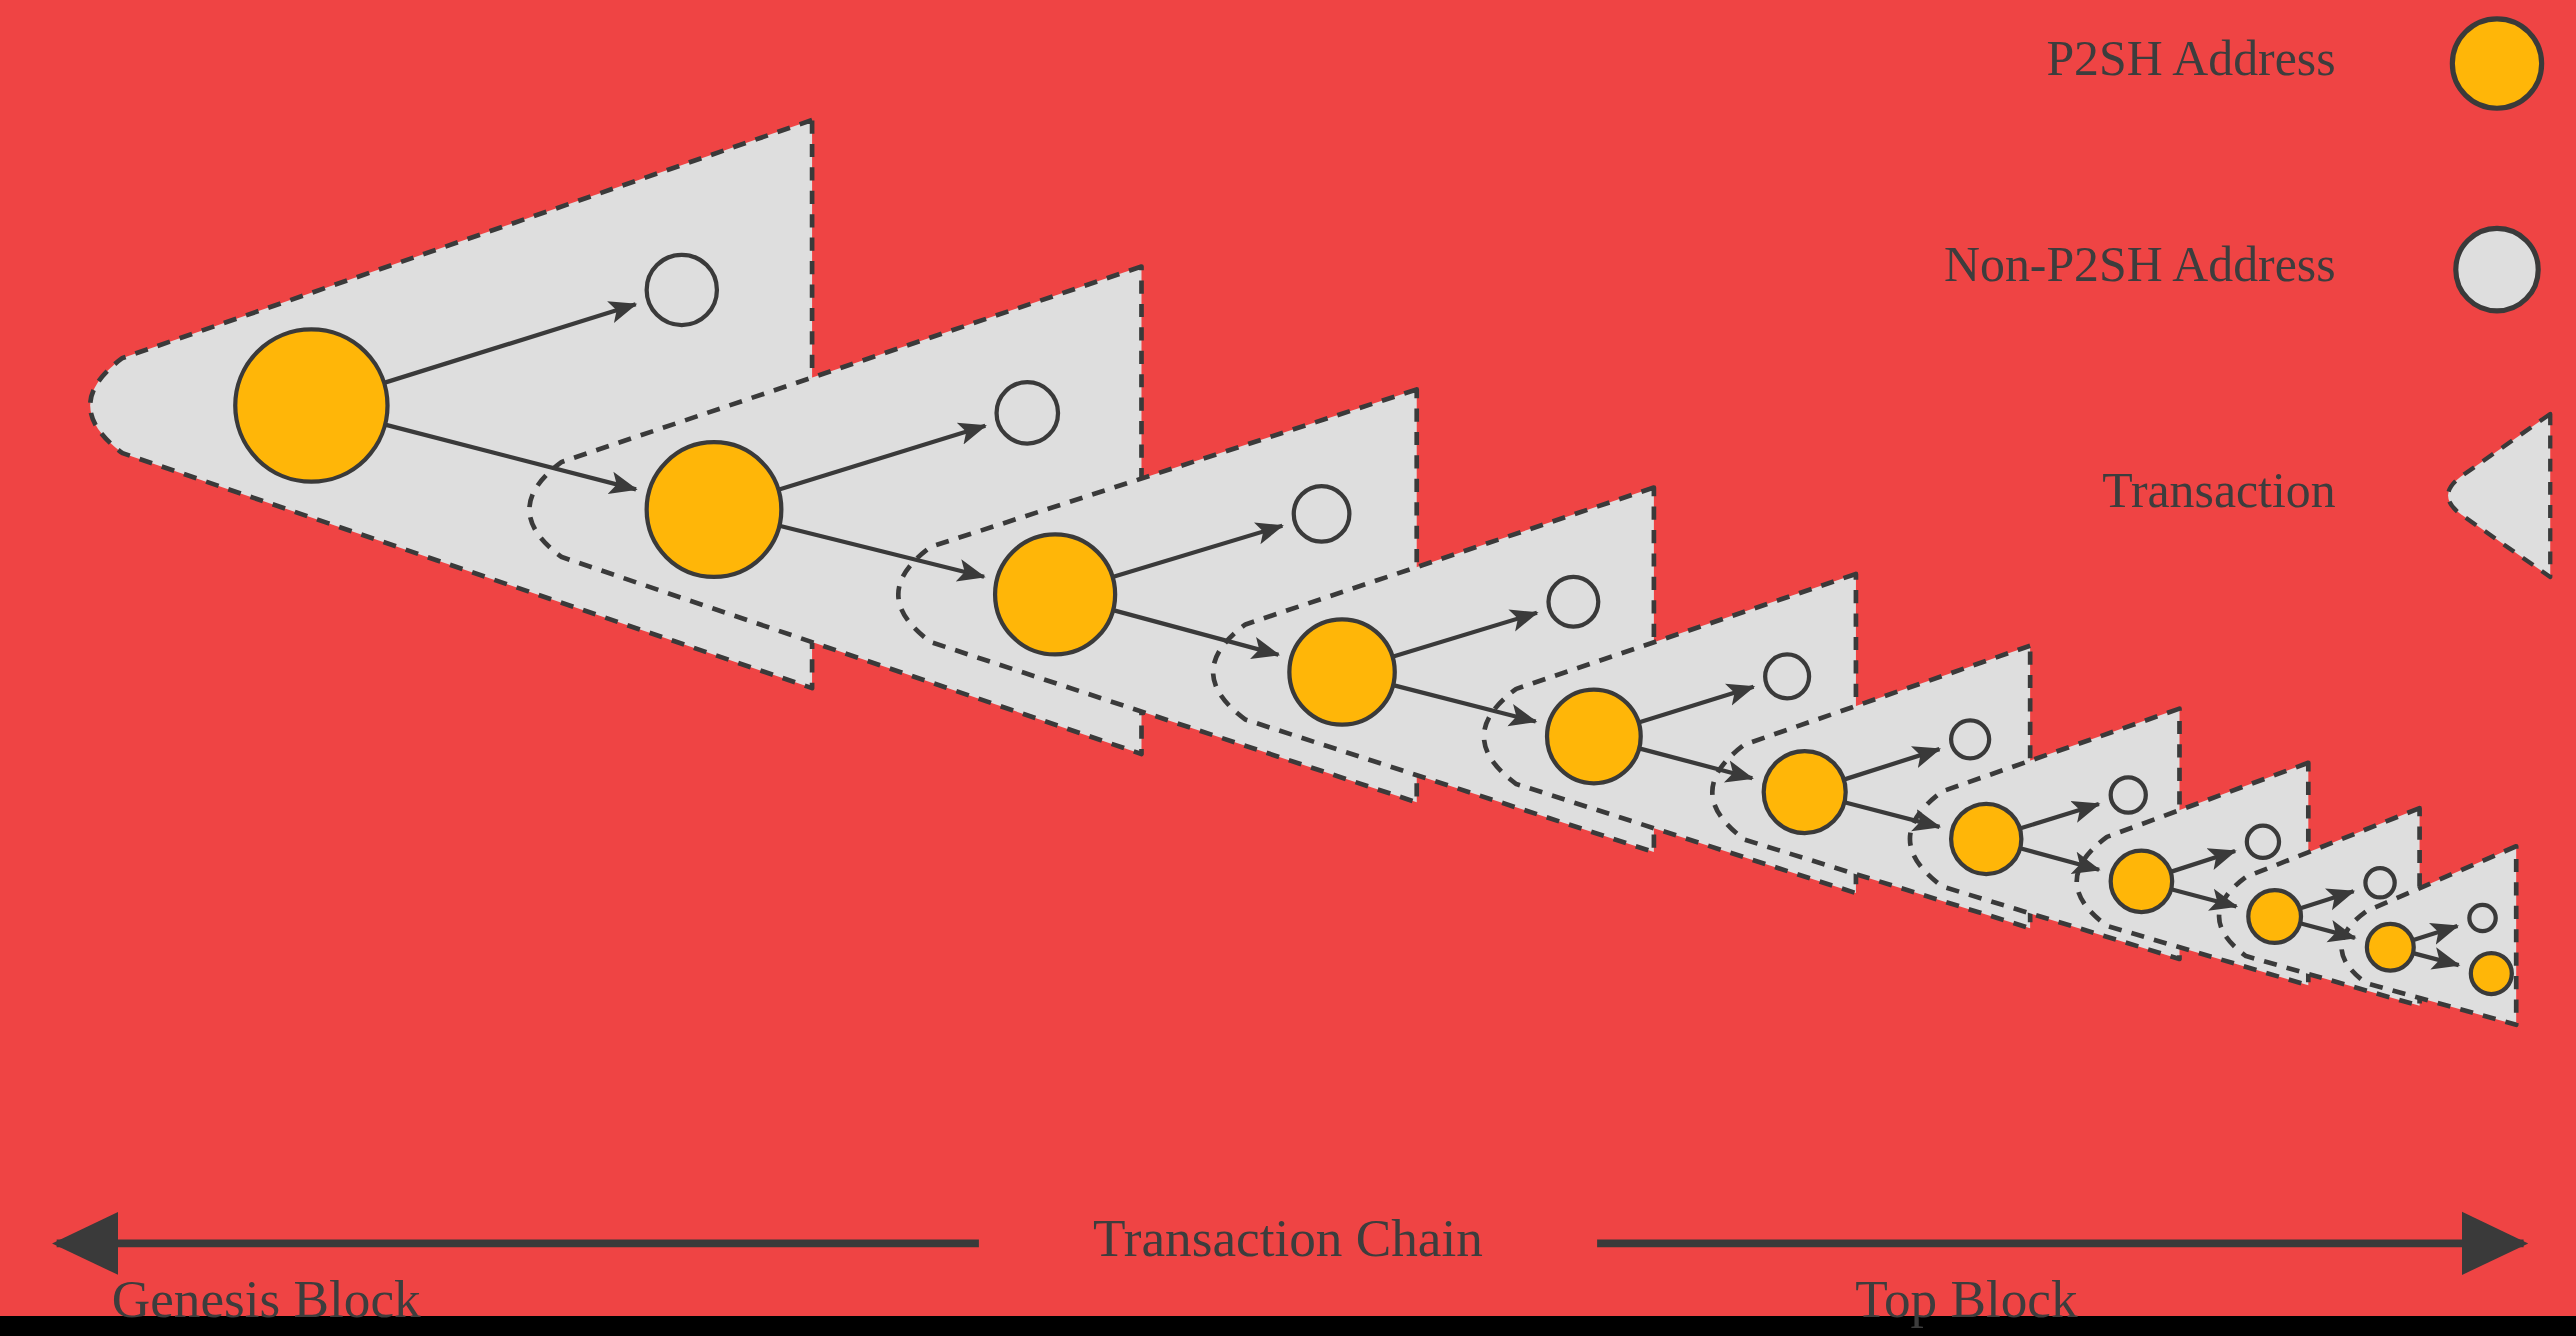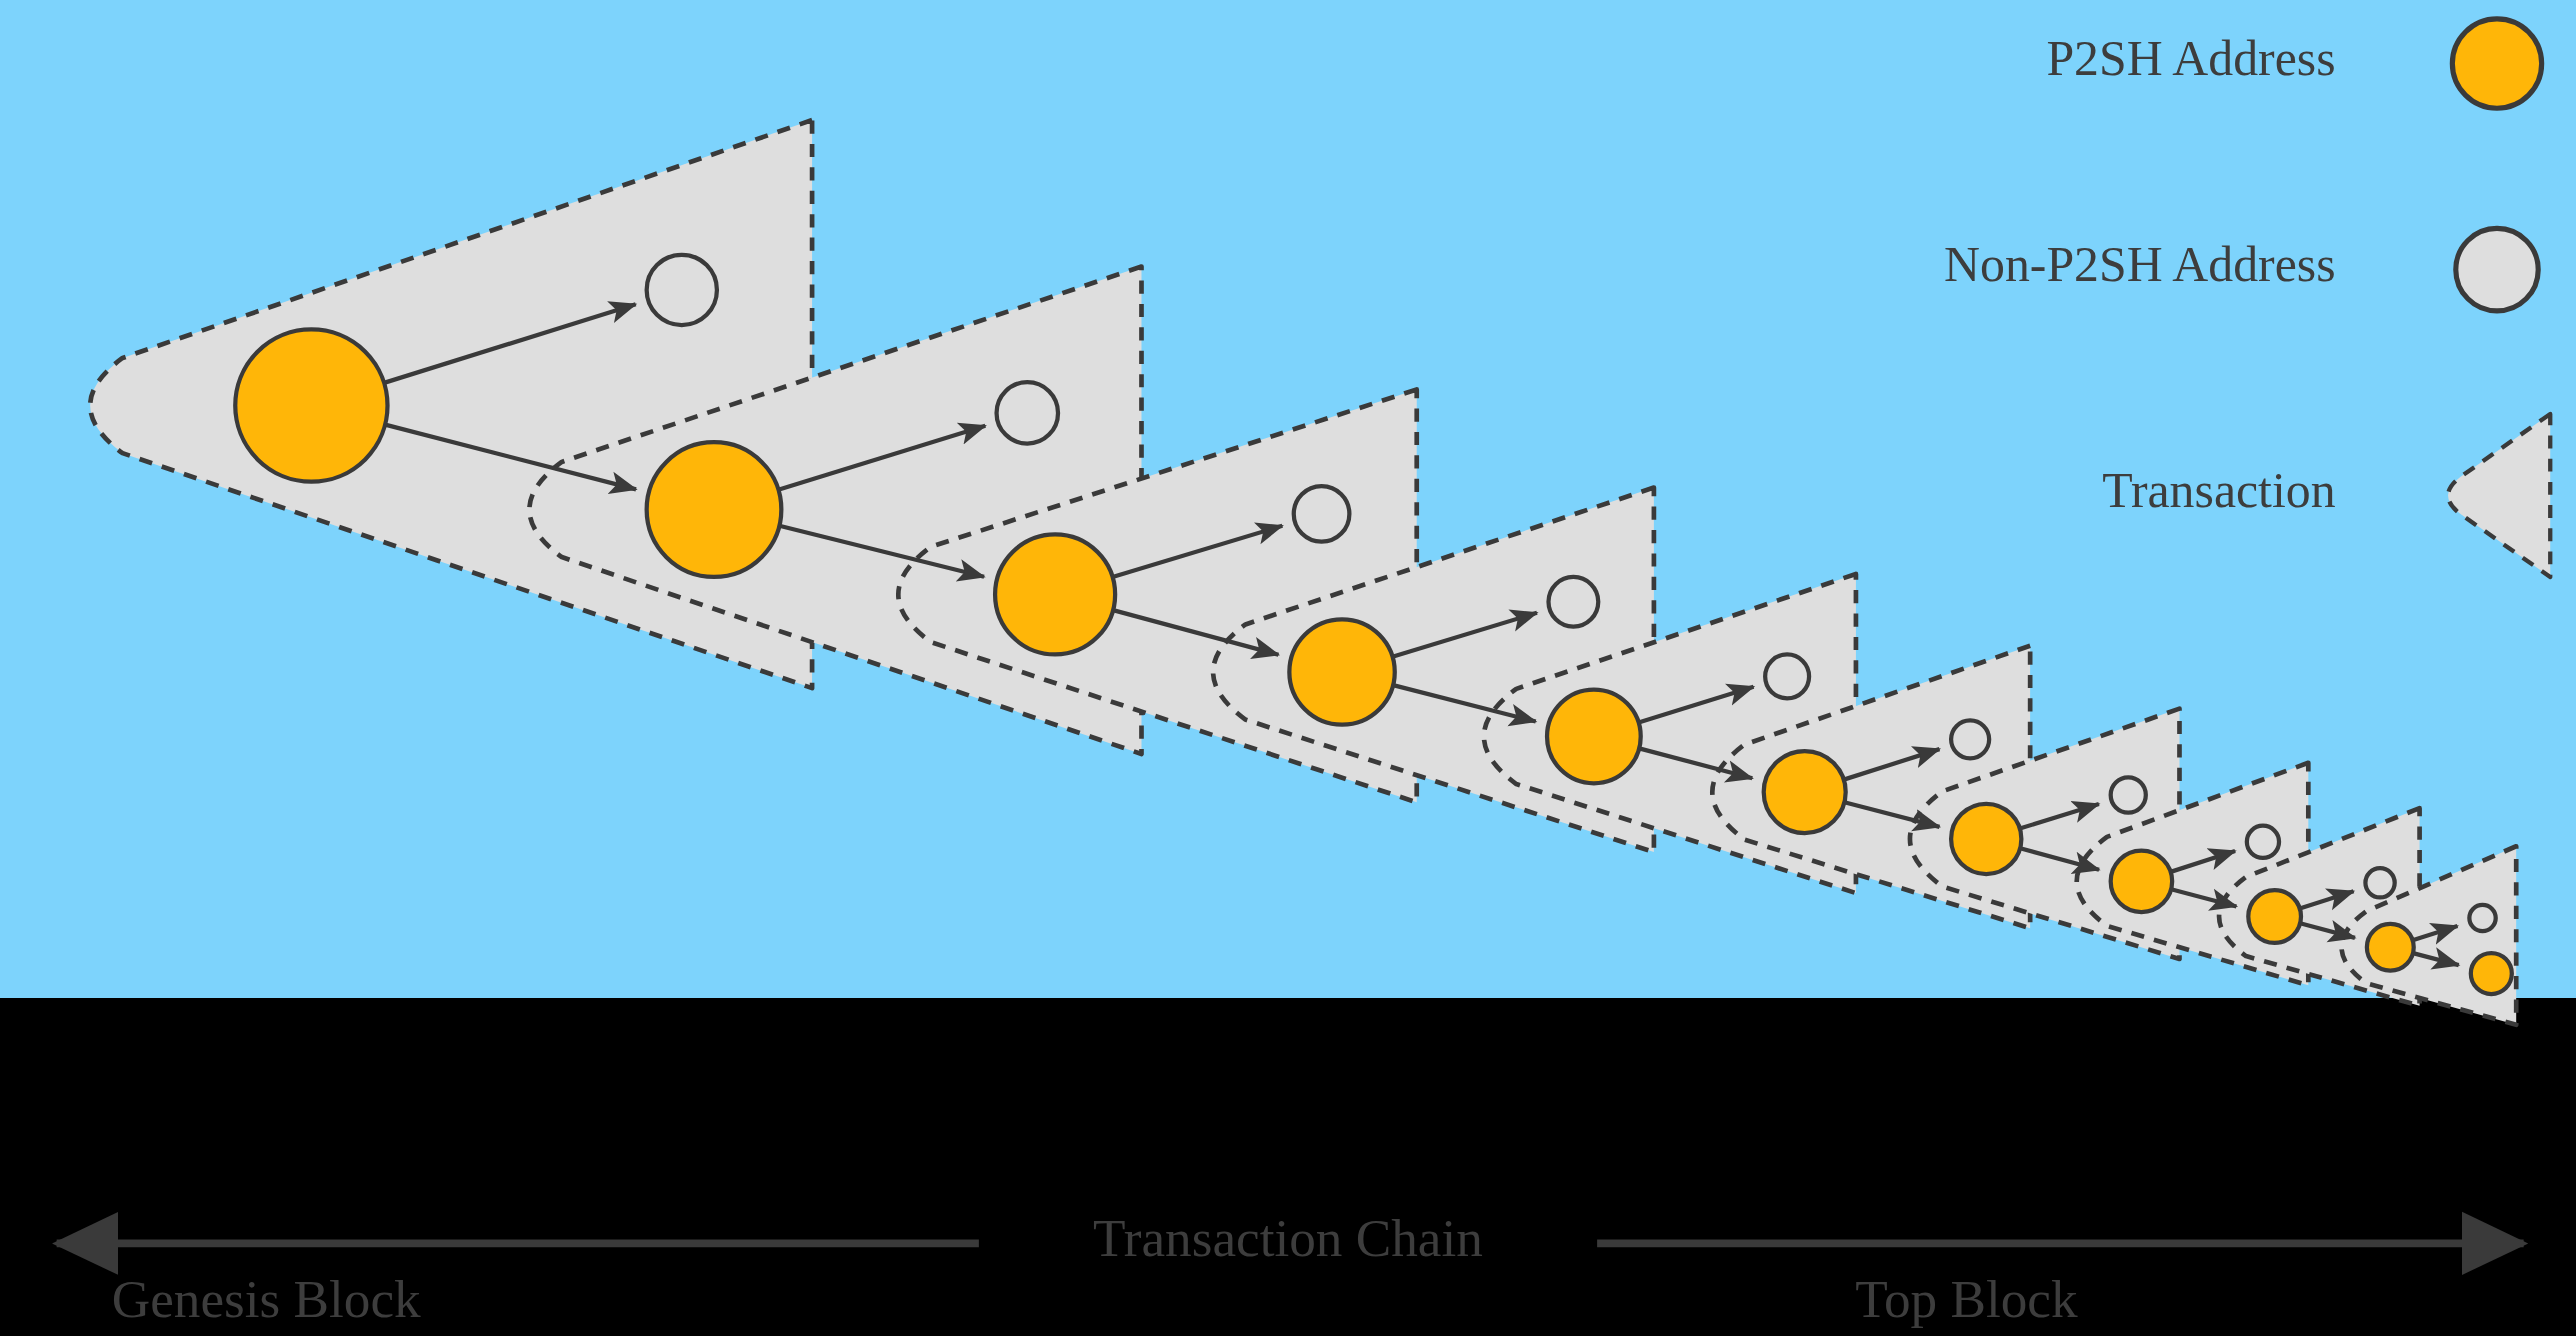--- a/index.html
+++ b/index.html
@@ -10,22 +10,22 @@
   }
   body {
     width: 2576px;
     height: 1337px;
     overflow: hidden;
     font-family: "Liberation Serif", "DejaVu Serif", serif;
   }
   #root {
     position: relative;
     width: 2576px;
-    height: 998px;
-    background: #7dd3fc;
+    height: 1316px;
+    background: #ef4444;
   }
   svg#diagram {
     position: absolute;
     left: 0;
     top: 0;
     width: 2576px;
     height: 1337px;
     display: block;
   }
   .legend-label {

